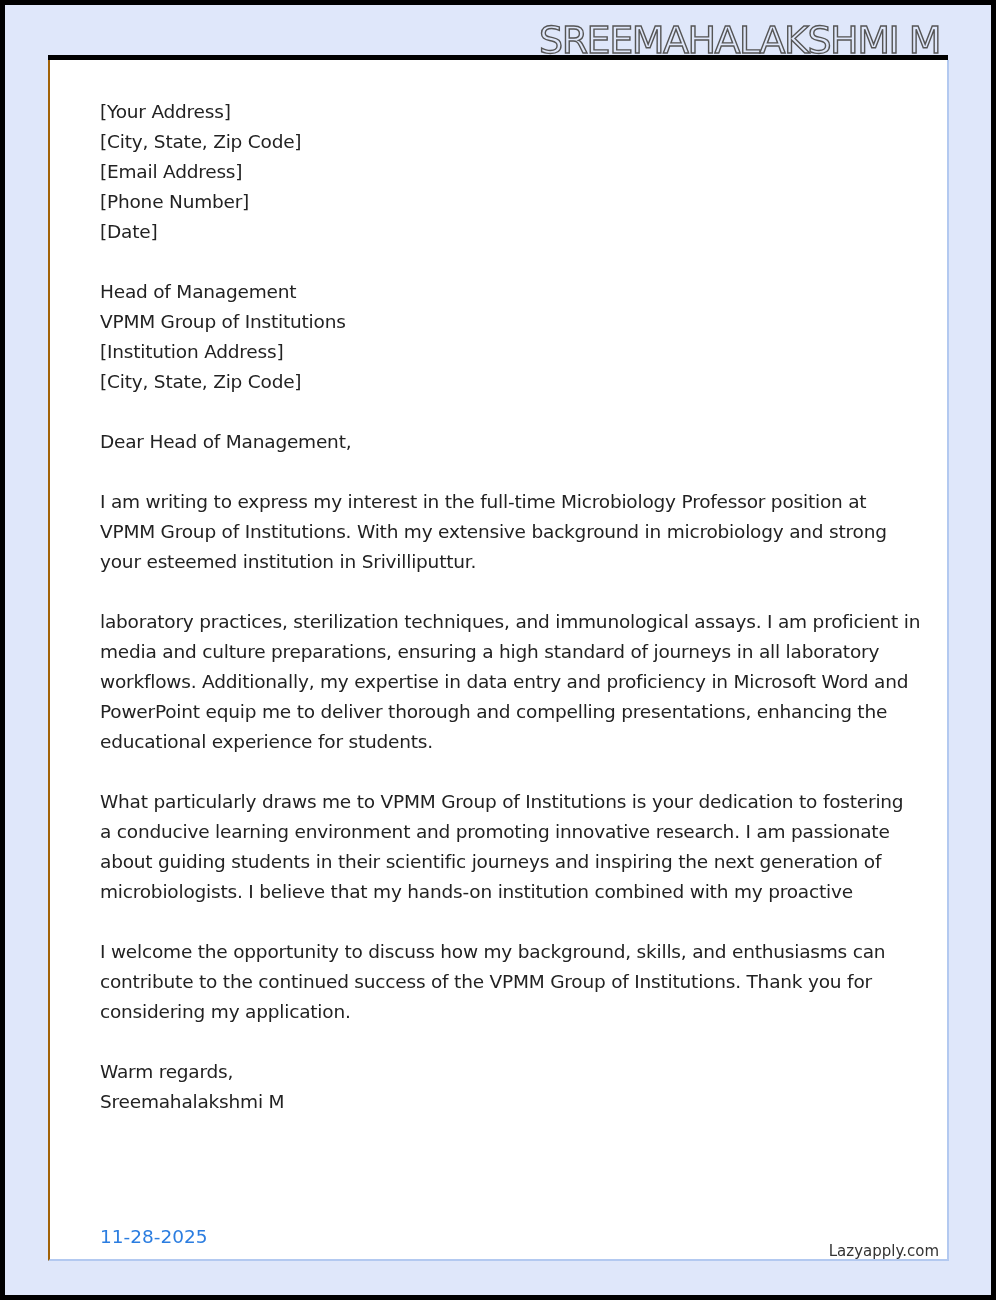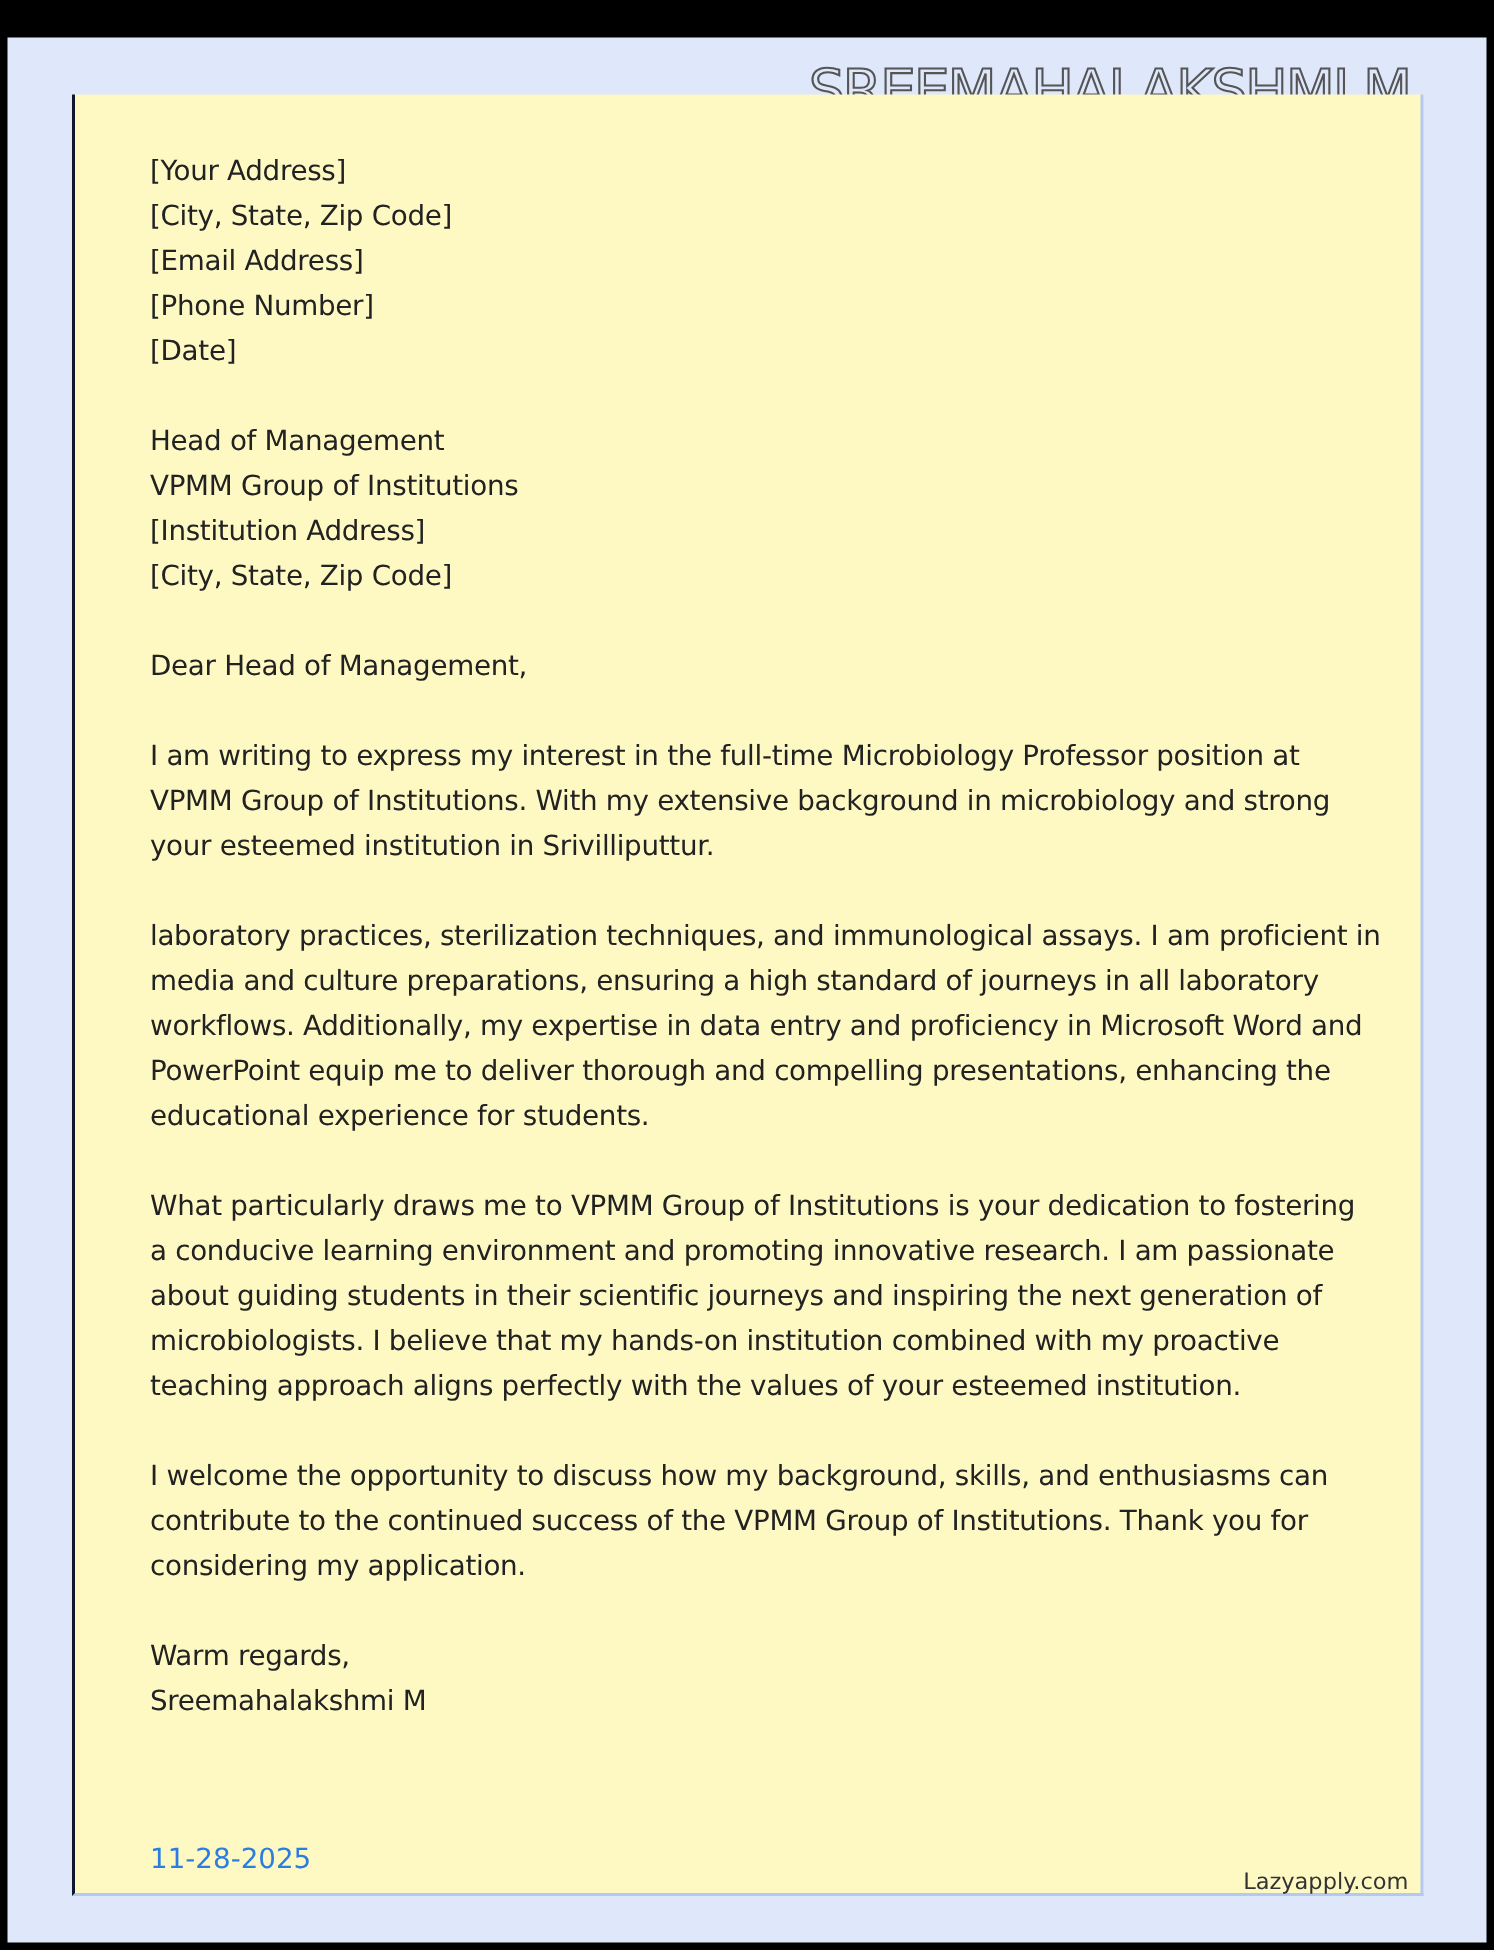--- a/index.html
+++ b/index.html
@@ -7,45 +7,44 @@
       width: 996px; height: 1300px;
       background: #000;
       position: relative;
       overflow: hidden;
       font-family: "DejaVu Sans", sans-serif;
     }
     .frame {
       position: absolute;
       left: 5px; top: 5px; right: 5px; bottom: 5px;
       background: #dfe7fa;
-      margin-top: 20px;
     }
     .name {
       position: absolute;
       right: 51px; top: 12px;
       font-family: "DejaVu Sans", sans-serif;
       font-size: 38px;
       letter-spacing: -1.5px;
       line-height: 46px;
       color: #dfe7fa;
       -webkit-text-stroke: 1.4px #555;
       white-space: nowrap;
     }
     .topbar {
       position: absolute;
       left: 43px; top: 50px;
       width: 900px; height: 5px;
       background: #000;
     }
     .card {
       position: absolute;
-      left: 43px; top: 38px;
+      left: 43px; top: 55px;
       width: 897px; height: 1199px;
-      background: #fef9c3;
-      border-left: 2px solid #0f172a;
+      background: #ffffff;
+      border-left: 2px solid #a16207;
       border-right: 2px solid #b3c9f0;
       border-bottom: 2px solid #b3c9f0;
     }
     .content {
       position: absolute;
       left: 50px; top: 37px;
       width: 800px;
       font-size: 18.5px;
       line-height: 30px;
       color: #222;
@@ -109,21 +108,20 @@
         <span class="line">PowerPoint equip me to deliver thorough and compelling presentations, enhancing the</span>
         <span class="line">educational experience for students.</span>
       </div>
       <div class="gap"></div>
 
       <div>
         <span class="line">What particularly draws me to VPMM Group of Institutions is your dedication to fostering</span>
         <span class="line">a conducive learning environment and promoting innovative research. I am passionate</span>
         <span class="line">about guiding students in their scientific journeys and inspiring the next generation of</span>
         <span class="line">microbiologists. I believe that my hands-on institution combined with my proactive</span>
-        <span class="line">teaching approach aligns perfectly with the values of your esteemed institution.</span>
       </div>
       <div class="gap"></div>
 
       <div>
         <span class="line">I welcome the opportunity to discuss how my background, skills, and enthusiasms can</span>
         <span class="line">contribute to the continued success of the VPMM Group of Institutions. Thank you for</span>
         <span class="line">considering my application.</span>
       </div>
       <div class="gap"></div>
 

